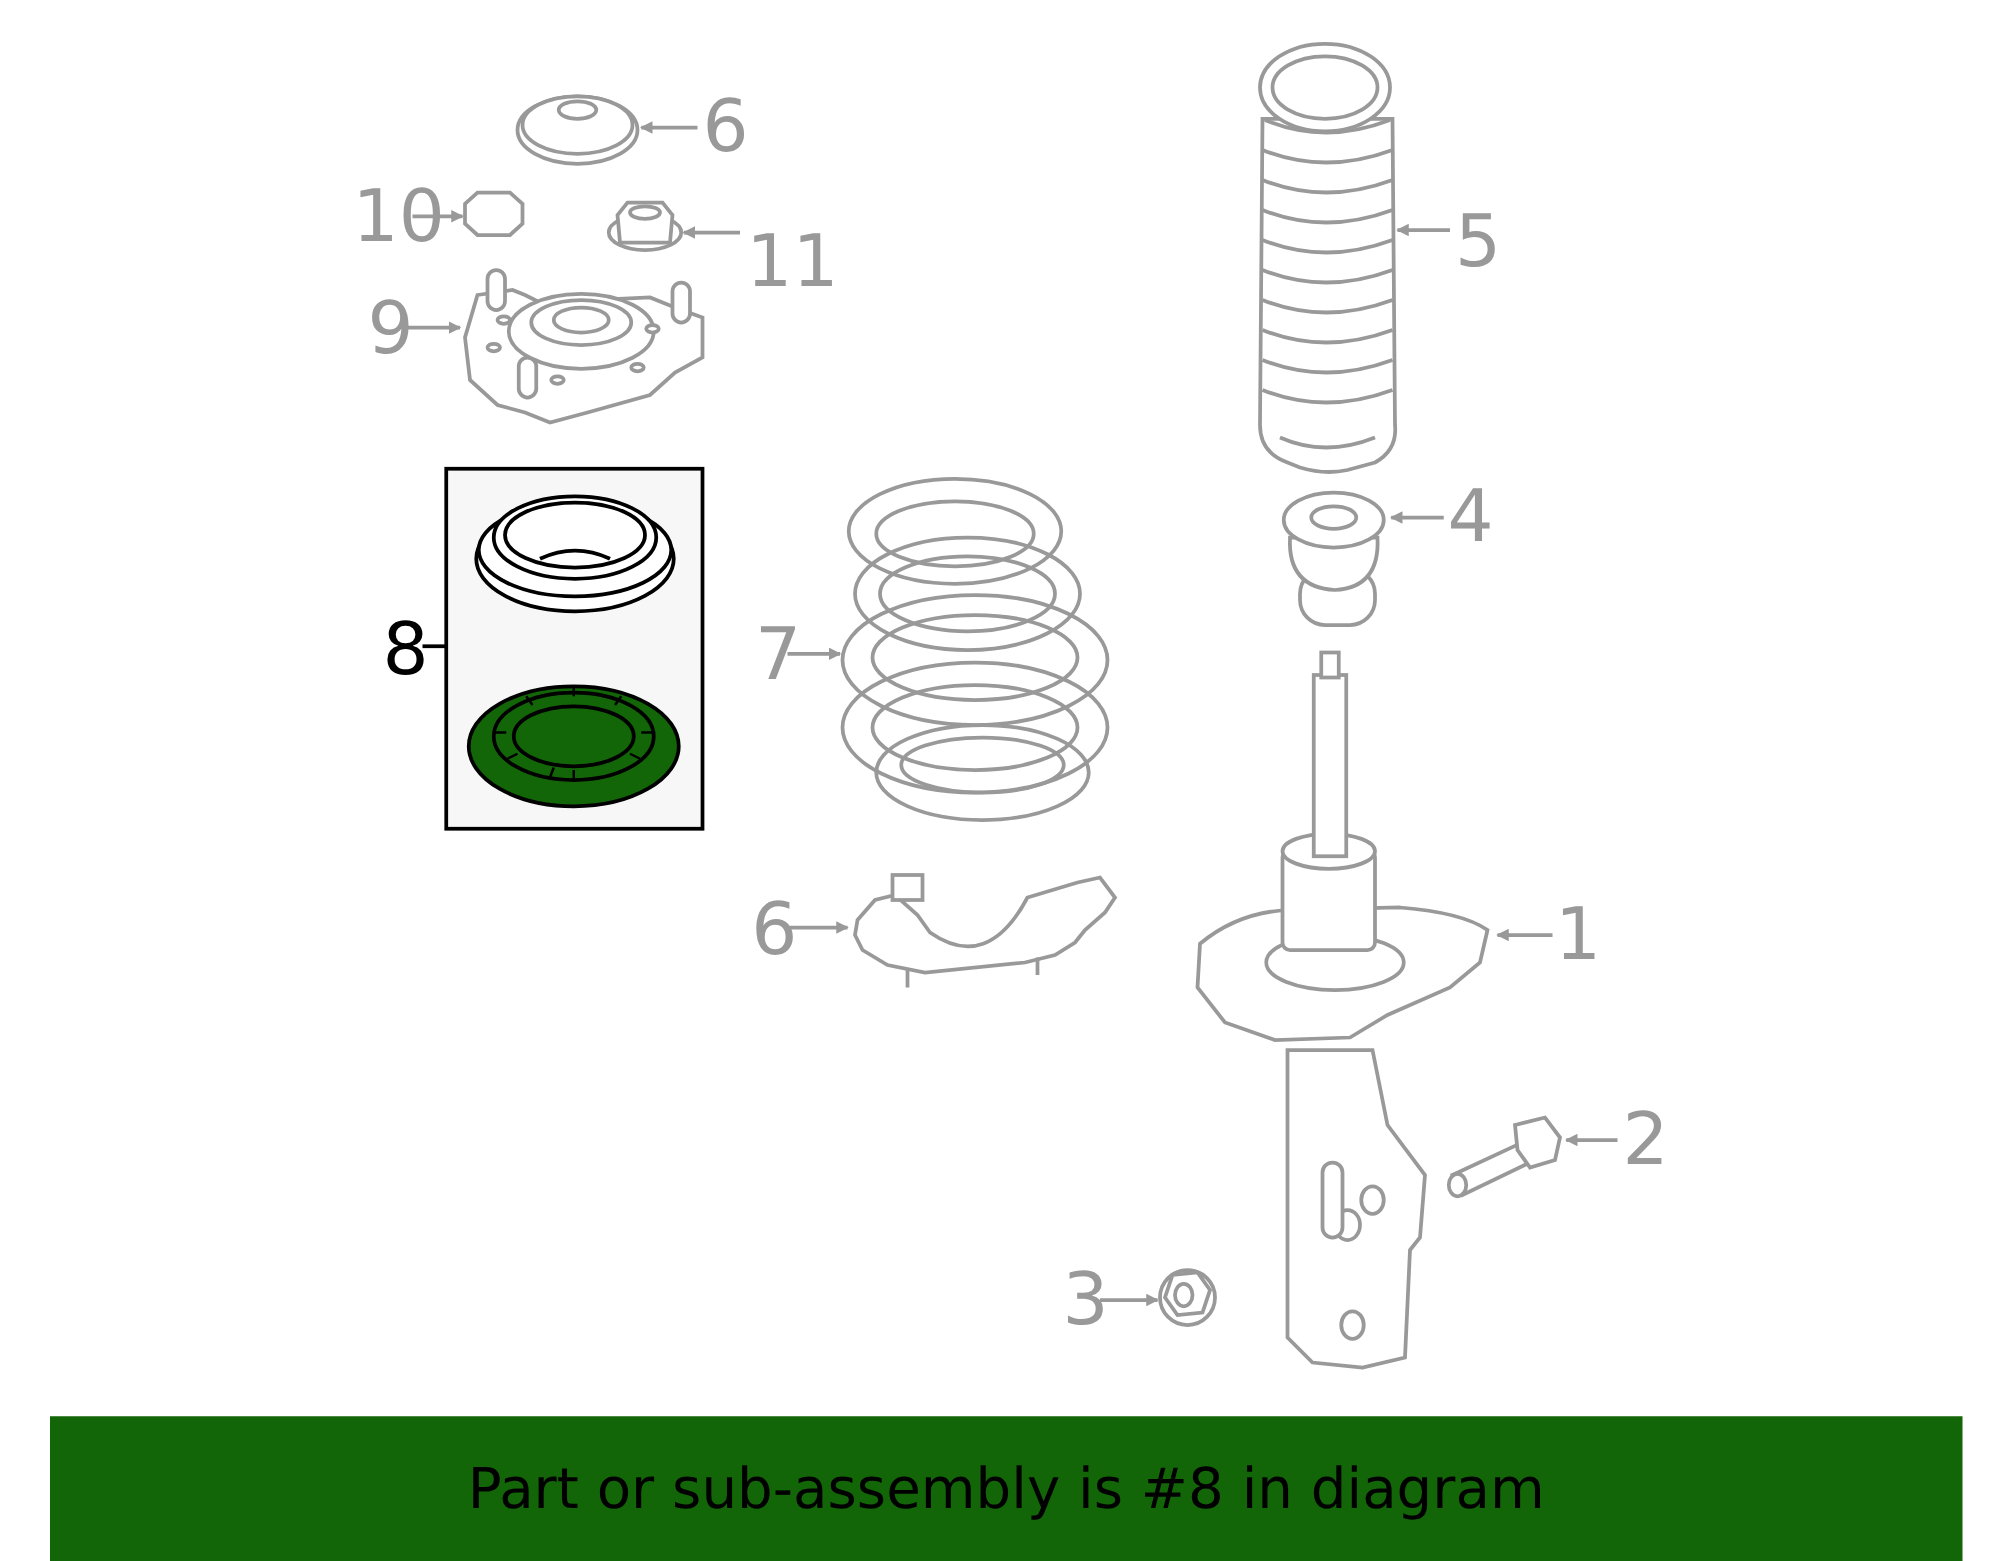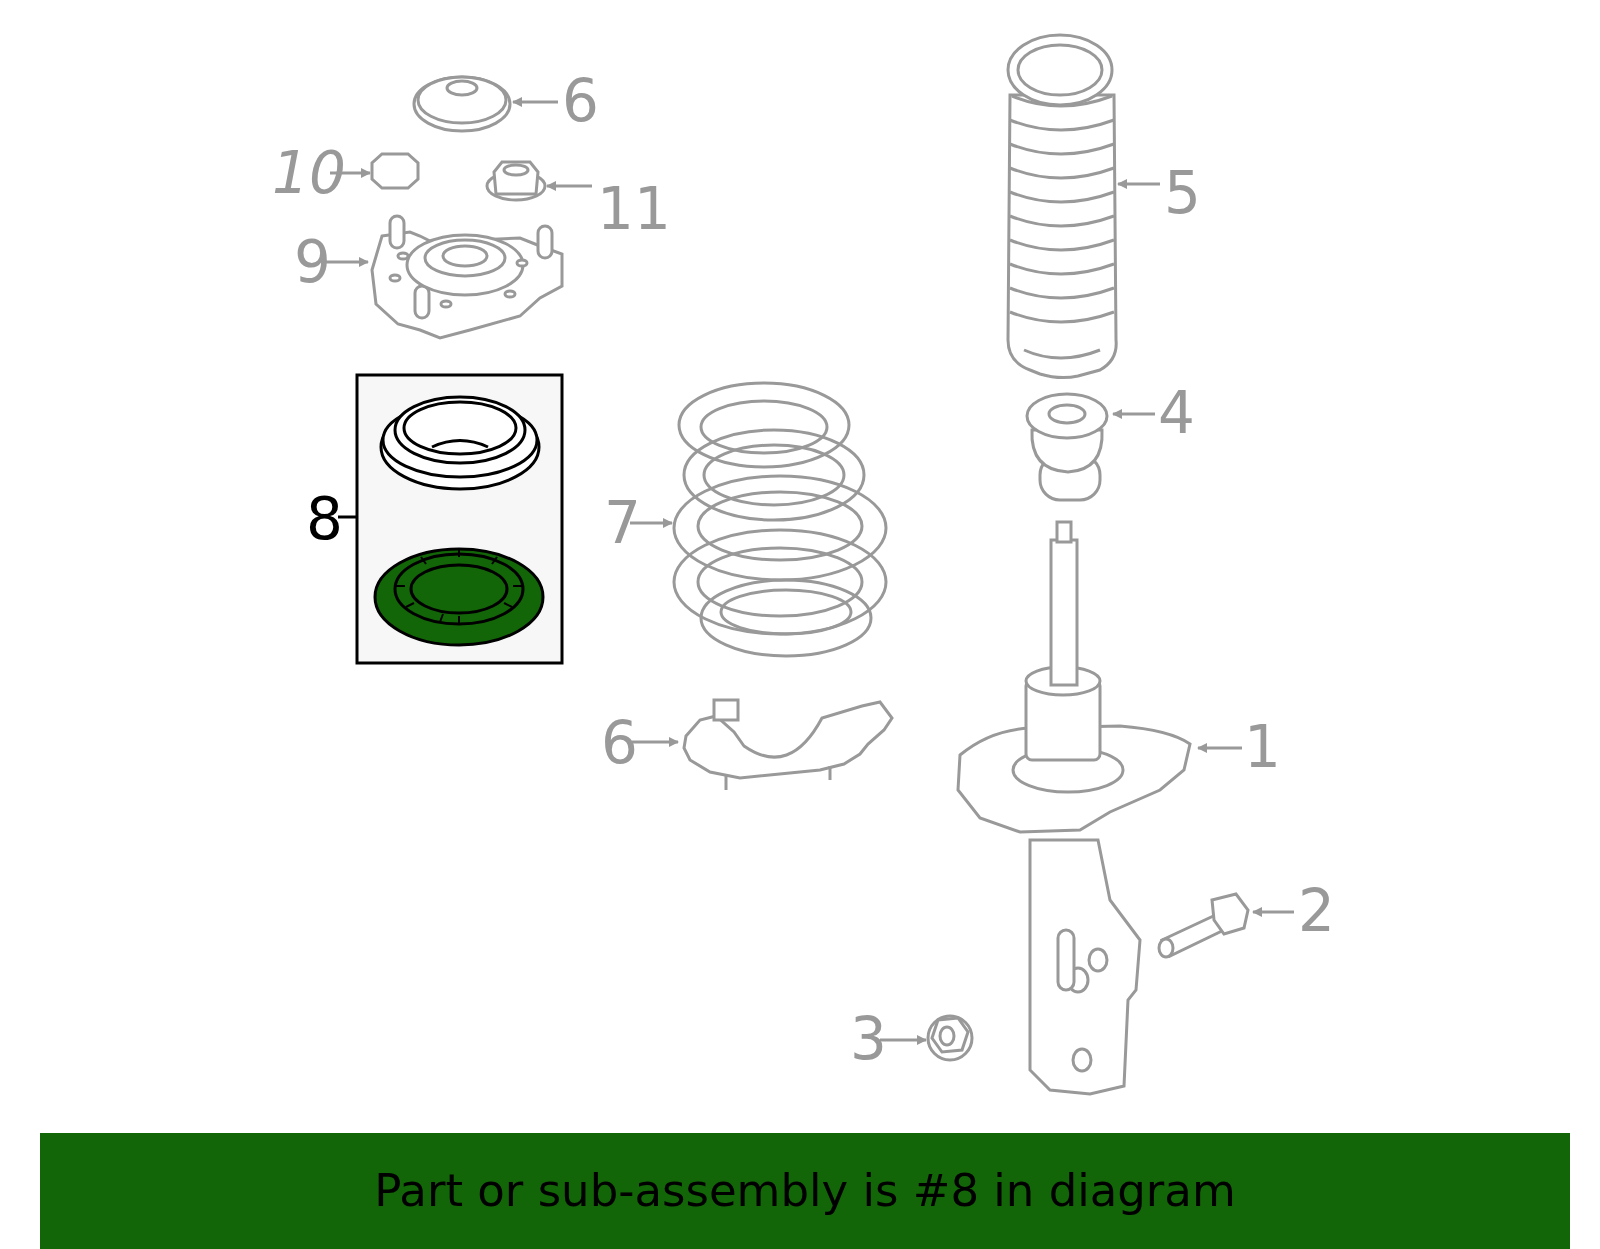--- a/index.html
+++ b/index.html
@@ -155,21 +155,21 @@
 
   <g fill="#ffffff" stroke="#999999" stroke-width="3">
     <ellipse cx="950" cy="1038" rx="22" ry="22"></ellipse>
     <polygon points="938,1020 958,1018 968,1032 962,1050 942,1052 932,1038"></polygon>
     <ellipse cx="947" cy="1036" rx="7" ry="9"></ellipse>
   </g>
   <line x1="880" y1="1040" x2="926" y2="1040" stroke="#999999" stroke-width="3" marker-end="url(#arrow)"></line>
 </svg>
 
 <span class="callout" style="left:562px; top:72px;">6</span>
-<span class="callout" style="left:272px; top:144px;font-style:italic;">10</span>
+<span class="callout" style="left:282px; top:144px;">10</span>
 <span class="callout" style="left:597px; top:160px;margin-top:20px;">11</span>
 <span class="callout" style="left:294px; top:233px;">9</span>
 <span class="callout active" style="left:306px; top:490px;">8</span>
 <span class="callout" style="left:604px; top:494px;">7</span>
 <span class="callout" style="left:601px; top:714px;">6</span>
 <span class="callout" style="left:1164px; top:164px;">5</span>
 <span class="callout" style="left:1158px; top:384px;">4</span>
 <span class="callout" style="left:1244px; top:718px;">1</span>
 <span class="callout" style="left:1298px; top:882px;">2</span>
 <span class="callout" style="left:850px; top:1010px;">3</span>

